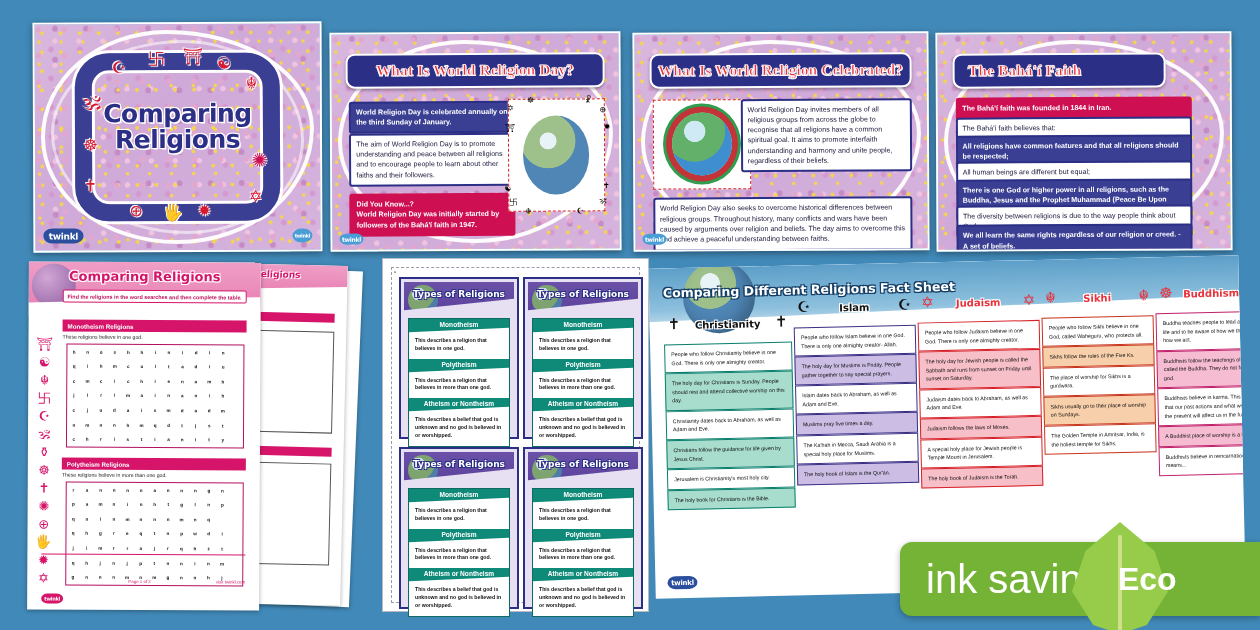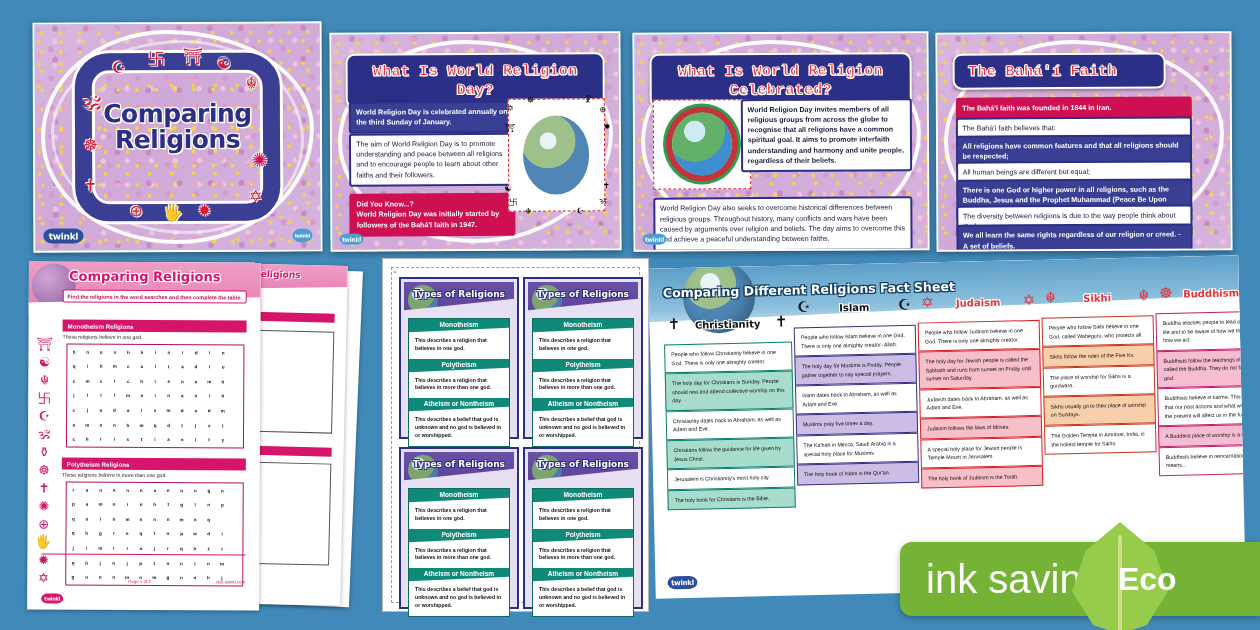--- a/index.html
+++ b/index.html
@@ -35,21 +35,21 @@
   .slide .swirl2{position:absolute;inset:16px;border:3px solid rgba(255,255,255,.55);
     border-radius:52% 48% 46% 54%/48% 52% 48% 52%;pointer-events:none;}
 
   .sl-title{
     position:absolute;left:5%;right:5%;top:7%;
     background:#2b2f85;border:2px solid #fff;border-radius:9px;
     box-shadow:0 2px 3px rgba(0,0,0,.3);
     text-align:center;padding:6px 4px 7px;
   }
   .sl-title span{
-    font-family:Liberation Mono, monospace;font-weight:bold;
+    font-family:Liberation Serif, serif;font-weight:bold;
     color:#e8323c;font-size:15px;letter-spacing:.3px;
     -webkit-text-stroke:0.6px #fff;
     text-shadow:0 0 1px #fff,1px 1px 0 #fff,-1px 1px 0 #fff;
   }
 
   .box{position:absolute;border:2px solid #2b2f85;border-radius:3px;
        font-size:7.1px;line-height:1.45;padding:4px 5px;font-weight:bold;}
   .box.navy{background:#3a3f93;color:#fff;border-color:#2b2f85;}
   .box.white{background:#fff;color:#1a1a3c;}
   .box.pink{background:#ce1053;color:#fff;border-color:#ce1053;}
@@ -215,21 +215,21 @@
     <div class="swirl"></div>
     <div class="sl-title" style="top:9%;">
       <span>What Is World Religion Celebrated?</span>
     </div>
     <div style="position:absolute;left:6%;top:30%;width:33%;height:41%;background:#fff;border:1.6px dashed #d62027;
                 display:flex;align-items:center;justify-content:center;">
       <div style="position:relative;width:62%;height:72%;border-radius:50%;
            background:radial-gradient(circle at 38% 30%,#cfe9f5 0 18%,#63b06a 19% 52%,#3f8fd0 53%);
            box-shadow:0 0 0 6px #c2343a,0 0 0 9px #2f9e4e;"></div>
     </div>
-    <div class="box white" style="right:5%;top:30%;width:54%;font-weight:bold;">World Religion Day invites members of all religious groups from across the globe to recognise that all religions have a common spiritual goal. It aims to promote interfaith understanding and harmony and unite people, regardless of their beliefs.</div>
+    <div class="box white" style="right:5%;top:30%;width:54%;font-weight:normal;">World Religion Day invites members of all religious groups from across the globe to recognise that all religions have a common spiritual goal. It aims to promote interfaith understanding and harmony and unite people, regardless of their beliefs.</div>
     <div class="box white" style="left:6%;right:5%;top:76%;font-weight:normal;">World Religion Day also seeks to overcome historical differences between religious groups. Throughout history, many conflicts and wars have been caused by arguments over religion and beliefs. The day aims to overcome this and achieve a peaceful understanding between faiths.</div>
     <div class="twinkl" style="left:7px;bottom:5px;width:24px;height:11px;font-size:6px;background:#4a9ed6;">twinkl</div>
   </div>
 
   <div class="slide" style="left:936px;top:32px;width:292px;height:215px;transform:rotate(-0.3deg);">
     <div class="swirl"></div>
     <div class="sl-title" style="top:9%;left:5%;right:22%;text-align:left;padding-left:14px;">
       <span>The Bahá'í Faith</span>
     </div>
     <div class="box pink" style="left:6%;right:13%;top:29.5%;">The Bahá'í faith was founded in 1844 in Iran.</div>

